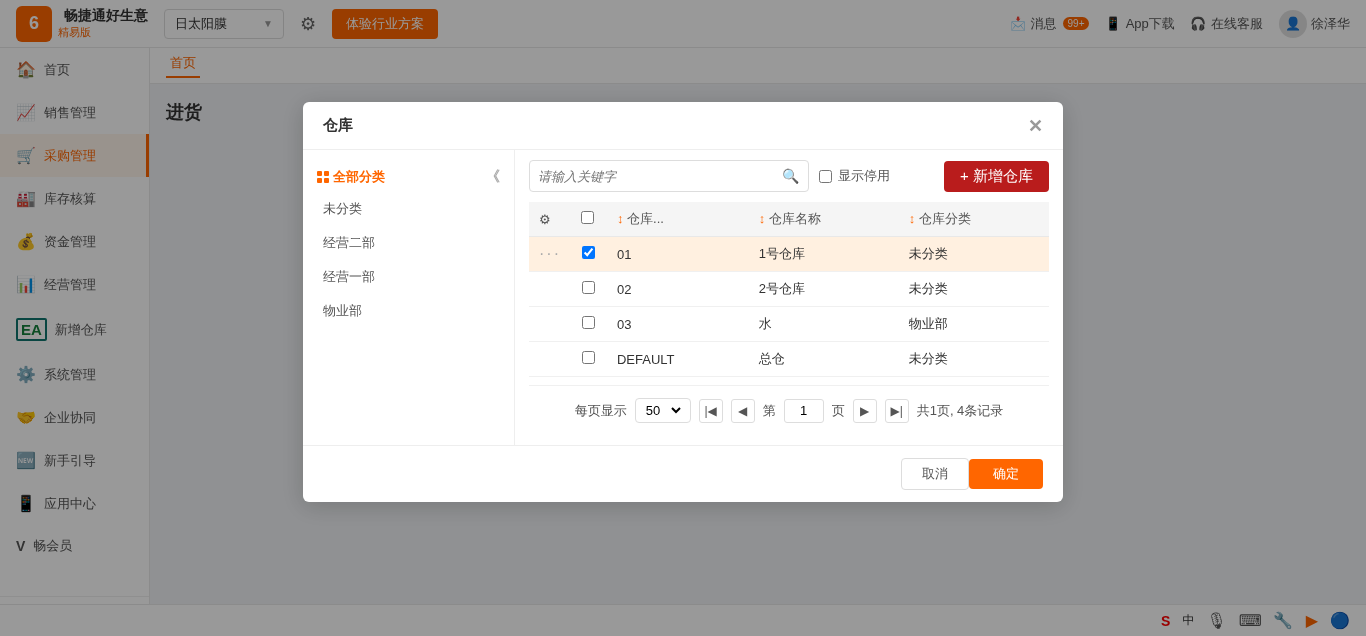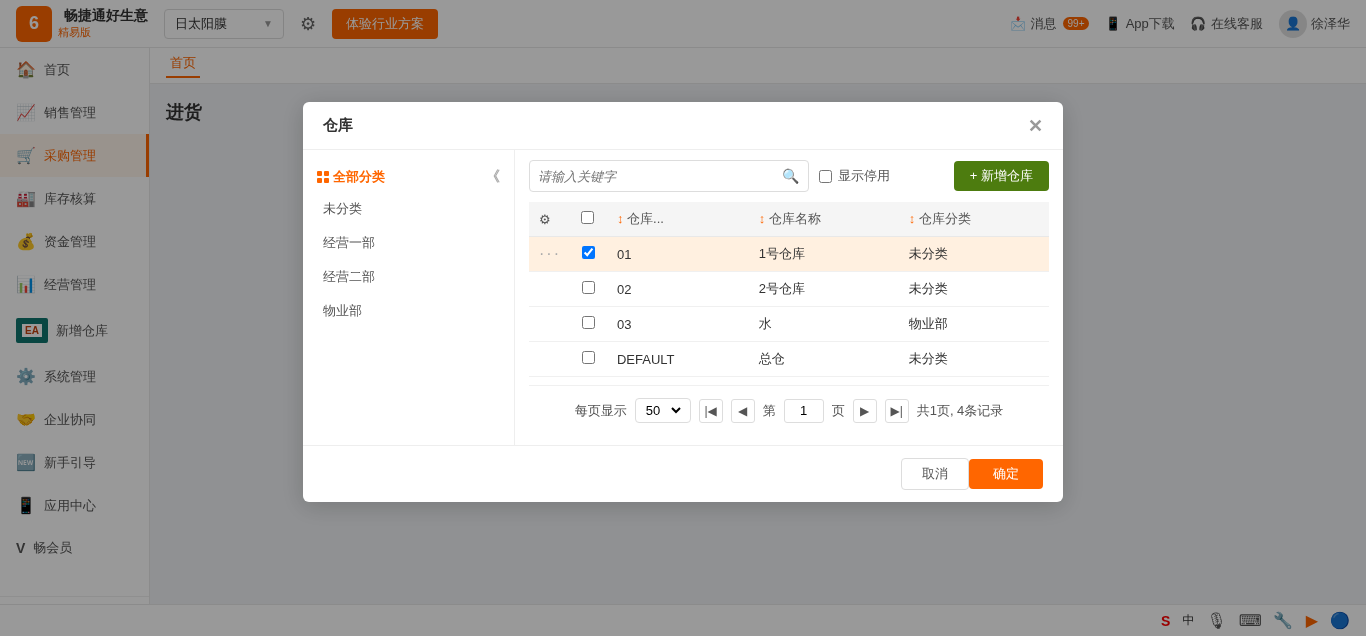--- a/index.html
+++ b/index.html
@@ -136,22 +136,22 @@
       padding: 0 8px; flex: 1; max-width: 280px; background: #fff;
     }
     .search-box input {
       border: none; outline: none; font-size: 13px; flex: 1; background: transparent; font-style: italic;
     }
     .search-icon { color: #aaa; font-size: 14px; }
     .show-disabled {
       display: flex; align-items: center; gap: 6px; color: #555; font-size: 13px;
     }
     .add-btn {
-      margin-left: auto; background: #4d7c0f; color: #fff; border: none;
-      padding: 6px 16px; border-radius: 4px; font-size: 13px; cursor: pointer; white-space: nowrap;
+      margin-left: auto; background: #b91c1c; color: #fff; border: none;
+      padding: 6px 16px; border-radius: 4px; font-size: 15px; cursor: pointer; white-space: nowrap;
     }
 
     
     .data-table { width: 100%; border-collapse: collapse; font-size: 13px; }
     .data-table th {
       background: #f5f5f5; padding: 8px 10px; text-align: left;
       border-bottom: 1px solid #e8e8e8; color: #555; font-weight: normal;
     }
     .data-table td {
       padding: 8px 10px; border-bottom: 1px solid #f0f0f0; color: #333;
@@ -276,21 +276,21 @@
     </div>
     <div class="sidebar-item">
       <span class="sidebar-icon">💰</span>
       <span>资金管理</span>
     </div>
     <div class="sidebar-item">
       <span class="sidebar-icon">📊</span>
       <span>经营管理</span>
     </div>
     <div class="sidebar-item">
-      <span class="sidebar-icon" style="font-size:10px;font-weight:bold;color:#c2410c;border:6px solid #0f766e;padding:1px 3px;border-radius:2px;">EA</span>
+      <span class="sidebar-icon" style="font-size:15px;font-weight:bold;color:#15803d;border:2px solid #0f766e;padding:1px 3px;border-radius:2px;">EA</span>
       <span>新增仓库</span>
     </div>
     <div class="sidebar-item">
       <span class="sidebar-icon">⚙️</span>
       <span>系统管理</span>
     </div>
     <div class="sidebar-item">
       <span class="sidebar-icon">🤝</span>
       <span>企业协同</span>
     </div>
@@ -341,24 +341,24 @@
             <span style="background:#f60;border-radius:1px;"></span>
           </span>
           <span>全部分类</span>
         </div>
         <span class="cat-collapse">《</span>
       </div>
       <div class="cat-item">
         <span>未分类</span>
       </div>
       <div class="cat-item">
+        <span>经营二部</span>
+      </div>
+      <div class="cat-item">
         <span>经营一部</span>
-      </div>
-      <div class="cat-item">
-        <span>经营二部</span>
       </div>
       <div class="cat-item">
         <span>物业部</span>
       </div>
     </div>
 
     <div class="table-area">
       <div class="table-toolbar">
         <div class="search-box">
           <input type="text" placeholder="请输入关键字" style="">

